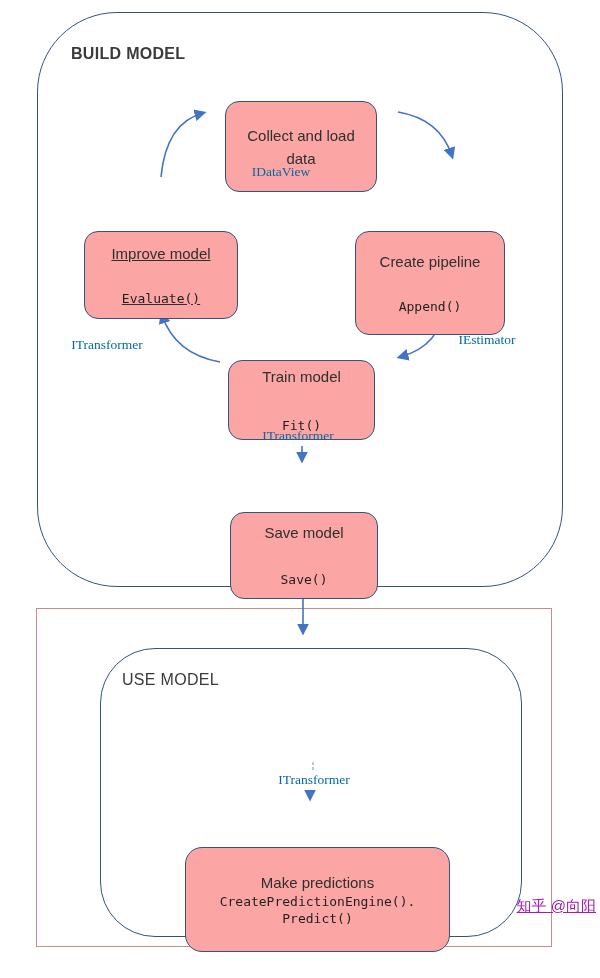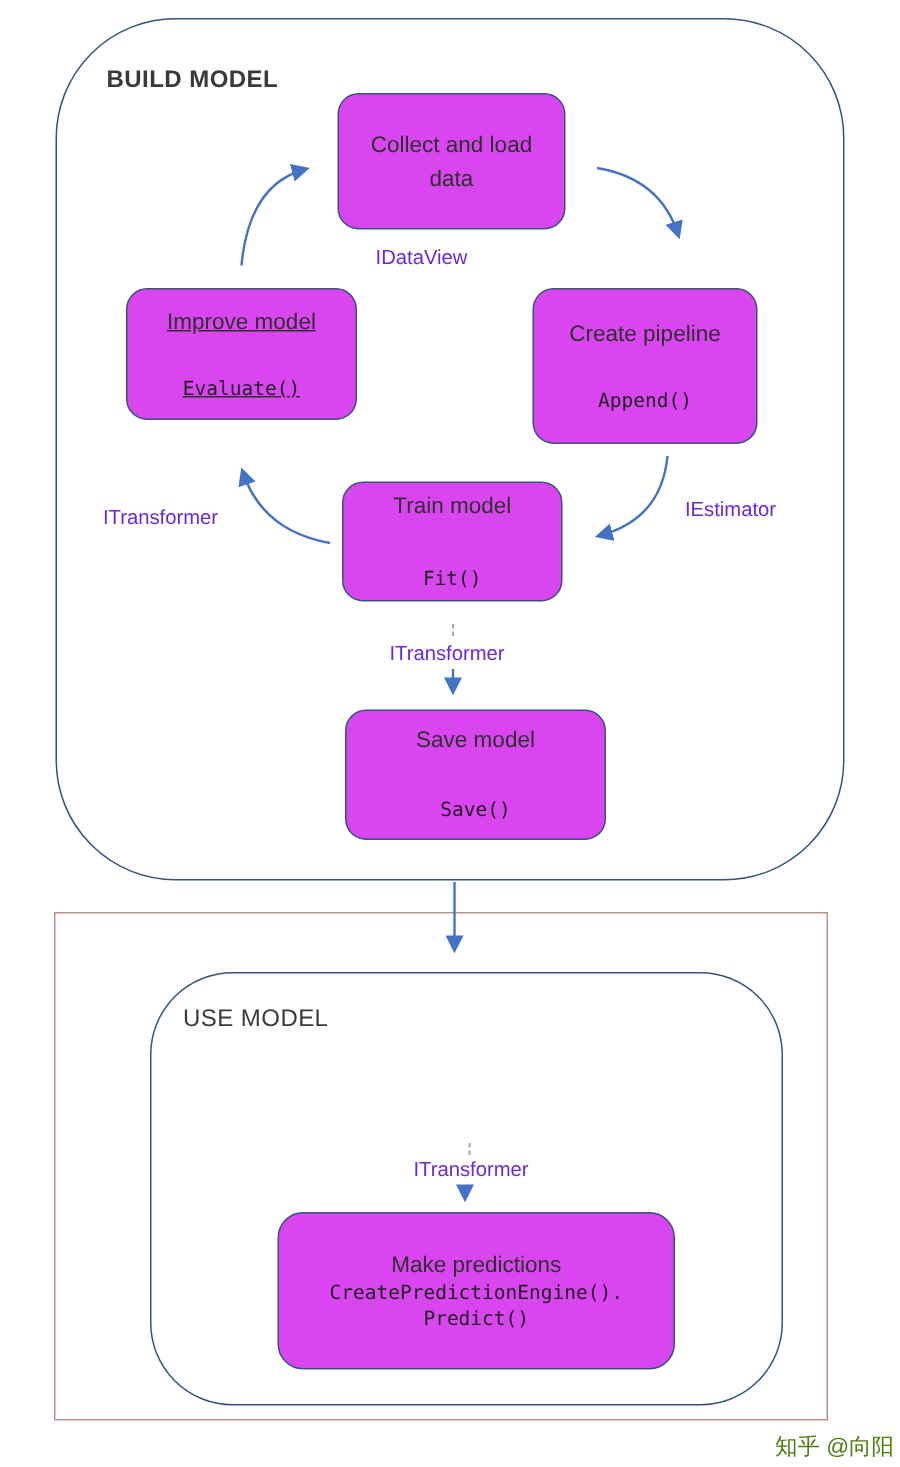--- a/index.html
+++ b/index.html
@@ -17,53 +17,54 @@
     position:absolute;left:36px;top:608px;width:516px;height:339px;
     border:1px solid #c18e8e;box-sizing:border-box;background:transparent;
   }
   .section-label{
     position:absolute;font-size:16px;letter-spacing:.3px;color:#3a3a3a;
   }
   #build-label{left:71px;top:45px;font-weight:bold;}
   #use-label{left:122px;top:671px;}
   
   .node{
-    position:absolute;border:1.5px solid #35537c;border-radius:14px;background:#d946ef;
+    position:absolute;border:1.5px solid #35537c;border-radius:14px;background:#fca5a5;
     box-sizing:border-box;display:flex;flex-direction:column;align-items:center;
-    justify-content:center;gap:26px;text-align:center;
+    justify-content:center;gap:26px;text-align:center;margin-top:39px;
   }
   .node-title{font-size:15px;line-height:20px;color:#2f2f2f;}
   .node-code{
     font-family:"DejaVu Sans Mono","Liberation Mono",monospace;
     font-size:13px;line-height:17px;color:#1f1f1f;white-space:pre-line;
   }
   #node-collect{left:225px;top:62px;width:152px;height:91px;gap:0;padding:0 14px;}
   #node-collect .node-title{line-height:23px;}
   #node-improve{left:84px;top:192px;width:154px;height:88px;text-decoration:underline;}
   #node-pipeline{left:355px;top:192px;width:150px;height:104px;}
   #node-train{left:228px;top:321px;width:147px;height:80px;gap:30px;}
-  #node-save{left:230px;top:473px;width:174px;height:87px;gap:28px;}
+  #node-save{left:230px;top:473px;width:148px;height:87px;gap:28px;}
   #node-load{left:240px;top:672px;width:148px;height:88px;}
   #node-predict{left:185px;top:808px;width:265px;height:105px;gap:0;border-radius:17px;}
   
   .iface-label{
     position:absolute;transform:translateX(-50%);
-    font-family:Liberation Sans, sans-serif;
-    font-size:13.5px;color:#6d28d9;white-space:nowrap;
+    font-family:Liberation Serif, serif;
+    font-size:13.5px;color:#0369a1;white-space:nowrap;
   }
   #lbl-idataview{left:281px;top:164px;}
   #lbl-itransformer-left{left:107px;top:337px;}
   #lbl-iestimator{left:487px;top:332px;}
   #lbl-itransformer-mid{left:298px;top:428px;}
   #lbl-itransformer-use{left:314px;top:772px;}
   
   #arrows{position:absolute;left:0;top:0;width:600px;height:978px;pointer-events:none;}
   #watermark{
-    position:absolute;right:4px;top:955px;font-size:15px;color:#4d7c0f;
+    position:absolute;right:4px;top:897px;font-size:15px;color:#a21caf;
     white-space:nowrap;
+    text-decoration:underline;
   }
 </style>
 </head>
 <body>
 
 <div id="canvas">
 
   <div class="big-frame" id="build-frame"></div>
   <div id="red-frame"></div>
   <div class="big-frame" id="use-frame"></div>

